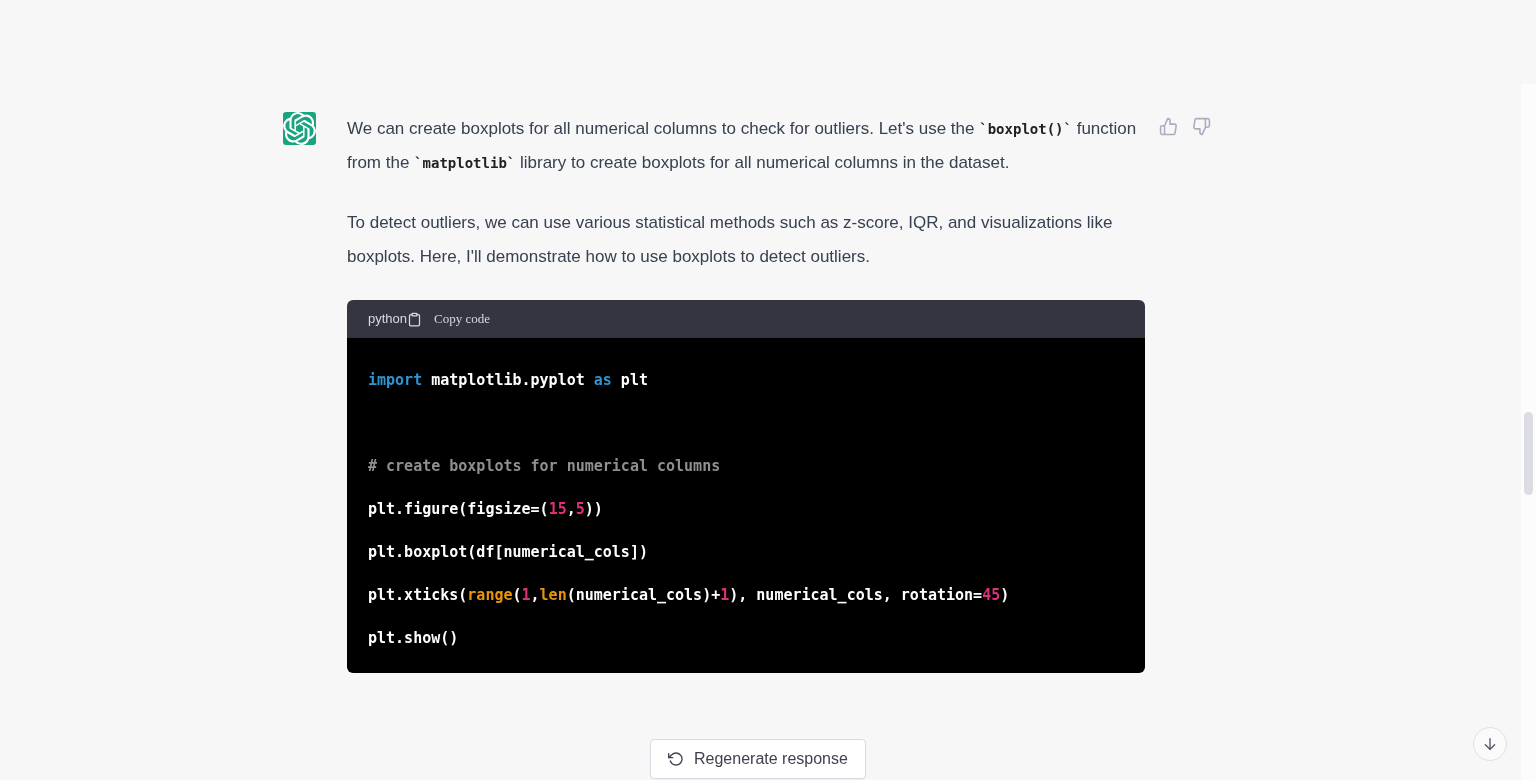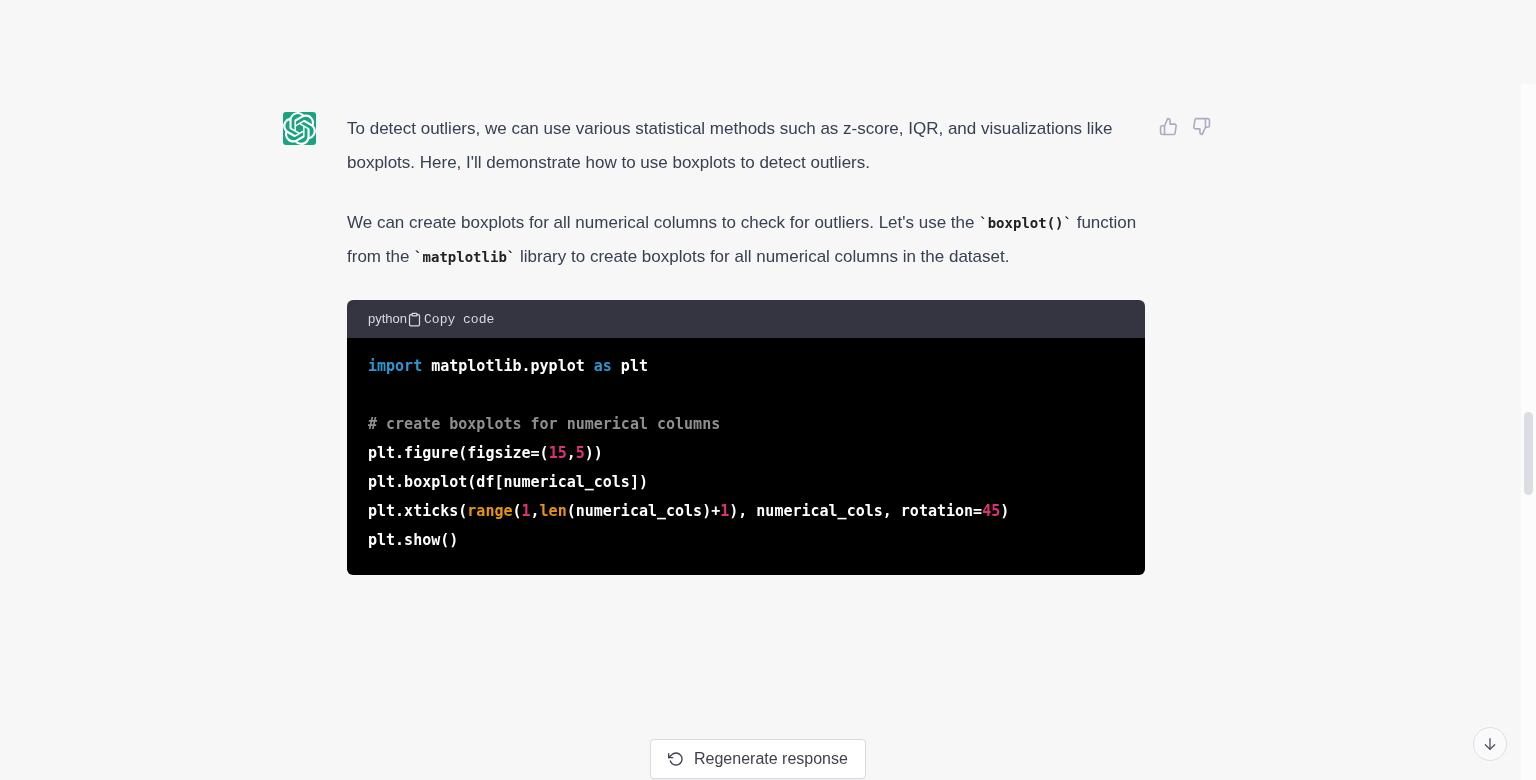--- a/index.html
+++ b/index.html
@@ -86,39 +86,40 @@
     display: flex;
     align-items: center;
     justify-content: flex-start;
     padding: 0 19px 0 21px;
     color: #d9d9e3;
     font-size: 13px;
   }
   .copy-btn {
     display: flex;
     align-items: center;
-    gap: 2px;
+    gap: 12px;
     background: none;
     border: none;
     color: #d9d9e3;
-    font-family: Liberation Mono, monospace;
+    font-family: Liberation Serif, serif;
     font-size: 13px;
     cursor: pointer;
   }
   .code-body {
     background: var(--code-body-bg, #000000);
     padding: 14px 21px 20px 21px;
   }
   .code-line {
     font-family: "DejaVu Sans Mono", "Liberation Mono", monospace;
     font-weight: bold;
     font-size: 15px;
     line-height: 29px;
     white-space: pre;
     color: var(--code-default, #ffffff);
+    margin-top: 14px;
   }
   .tok-pl  { color: var(--code-default, #ffffff); }
   .tok-kw  { color: var(--code-keyword, #2e95d3); }
   .tok-fn  { color: var(--code-builtin, #e9950c); }
   .tok-num { color: var(--code-number, #df3079); }
   .tok-cm  { color: var(--code-comment, #8e908f); }
 
   
   .code-line.blank { height: 29px; }
 
@@ -203,23 +204,23 @@
 
   <section class="assistant-row">
     <div class="row-inner">
       <div class="avatar bot-avatar">
         <svg width="23" height="23" viewBox="0 0 24 24" fill="#ffffff">
           <path d="M22.2819 9.8211a5.9847 5.9847 0 0 0-.5157-4.9108 6.0462 6.0462 0 0 0-6.5098-2.9A6.0651 6.0651 0 0 0 4.9807 4.1818a5.9847 5.9847 0 0 0-3.9977 2.9 6.0462 6.0462 0 0 0 .7427 7.0966 5.98 5.98 0 0 0 .511 4.9107 6.051 6.051 0 0 0 6.5146 2.9001A5.9847 5.9847 0 0 0 13.2599 24a6.0557 6.0557 0 0 0 5.7718-4.2058 5.9894 5.9894 0 0 0 3.9977-2.9001 6.0557 6.0557 0 0 0-.7475-7.073zm-9.022 12.6081a4.4755 4.4755 0 0 1-2.8764-1.0408l.1419-.0804 4.7783-2.7582a.7948.7948 0 0 0 .3927-.6813v-6.7369l2.02 1.1686a.071.071 0 0 1 .038.052v5.5826a4.504 4.504 0 0 1-4.4945 4.4944zm-9.6607-4.1254a4.4708 4.4708 0 0 1-.5346-3.0137l.142.0852 4.783 2.7582a.7712.7712 0 0 0 .7806 0l5.8428-3.3685v2.3324a.0804.0804 0 0 1-.0332.0615L9.74 19.9502a4.4992 4.4992 0 0 1-6.1408-1.6464zM2.3408 7.8956a4.485 4.485 0 0 1 2.3655-1.9728V11.6a.7664.7664 0 0 0 .3879.6765l5.8144 3.3543-2.0201 1.1685a.0757.0757 0 0 1-.071 0l-4.8303-2.7865A4.504 4.504 0 0 1 2.3408 7.8956zm16.5963 3.8558L13.1038 8.364 15.1192 7.2a.0757.0757 0 0 1 .071 0l4.8303 2.7913a4.4944 4.4944 0 0 1-.6765 8.1042v-5.6772a.79.79 0 0 0-.407-.667zm2.0107-3.0231l-.142-.0852-4.7735-2.7818a.7759.7759 0 0 0-.7854 0L9.409 9.2297V6.8974a.0662.0662 0 0 1 .0284-.0615l4.8303-2.7866a4.4992 4.4992 0 0 1 6.6802 4.66zM8.3065 12.863l-2.02-1.1638a.0804.0804 0 0 1-.038-.0567V6.0742a4.4992 4.4992 0 0 1 7.3757-3.4537l-.142.0805L8.704 5.459a.7948.7948 0 0 0-.3927.6813zm1.0976-2.3654l2.602-1.4998 2.6069 1.4998v2.9994l-2.5974 1.4997-2.6067-1.4997z"></path>
         </svg>
       </div>
 
       <div class="msg-text-col assistant-content">
+        <p><span>We can create boxplots for all numerical columns to check for outliers. Let's use the </span><span class="inline-code">`boxplot()`</span><span> function from the </span><span class="inline-code">`matplotlib`</span><span> library to create boxplots for all numerical columns in the dataset.</span></p>
+
         <p>To detect outliers, we can use various statistical methods such as z-score, IQR, and visualizations like boxplots. Here, I'll demonstrate how to use boxplots to detect outliers.</p>
-
-        <p><span>We can create boxplots for all numerical columns to check for outliers. Let's use the </span><span class="inline-code">`boxplot()`</span><span> function from the </span><span class="inline-code">`matplotlib`</span><span> library to create boxplots for all numerical columns in the dataset.</span></p>
 
         <div class="code-block">
           <div class="code-header">
             <span>python</span>
             <button class="copy-btn">
               <svg width="15" height="15" viewBox="0 0 24 24" fill="none" stroke="currentColor" stroke-width="2" stroke-linecap="round" stroke-linejoin="round">
                 <path d="M16 4h2a2 2 0 0 1 2 2v14a2 2 0 0 1-2 2H6a2 2 0 0 1-2-2V6a2 2 0 0 1 2-2h2"></path>
                 <rect x="8" y="2" width="8" height="4" rx="1" ry="1"></rect>
               </svg>
               <span>Copy code</span>

